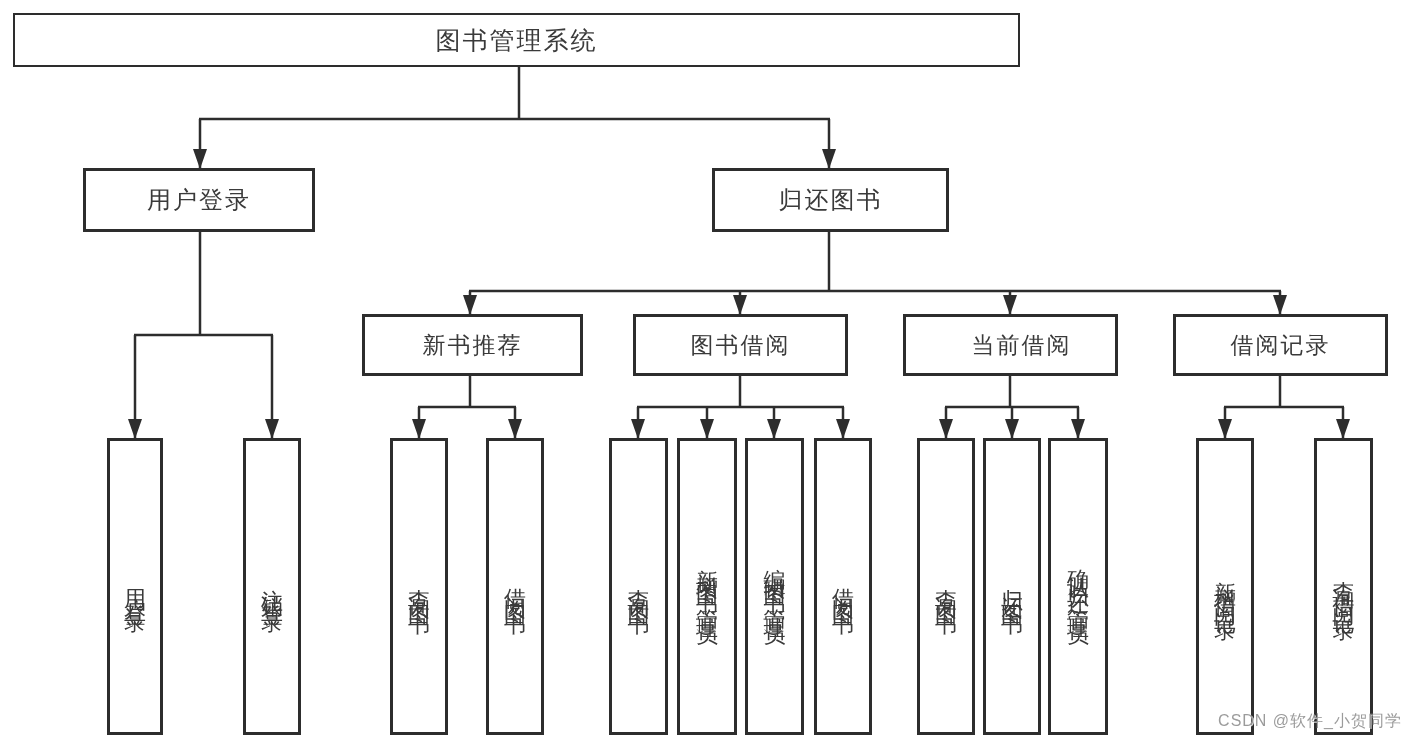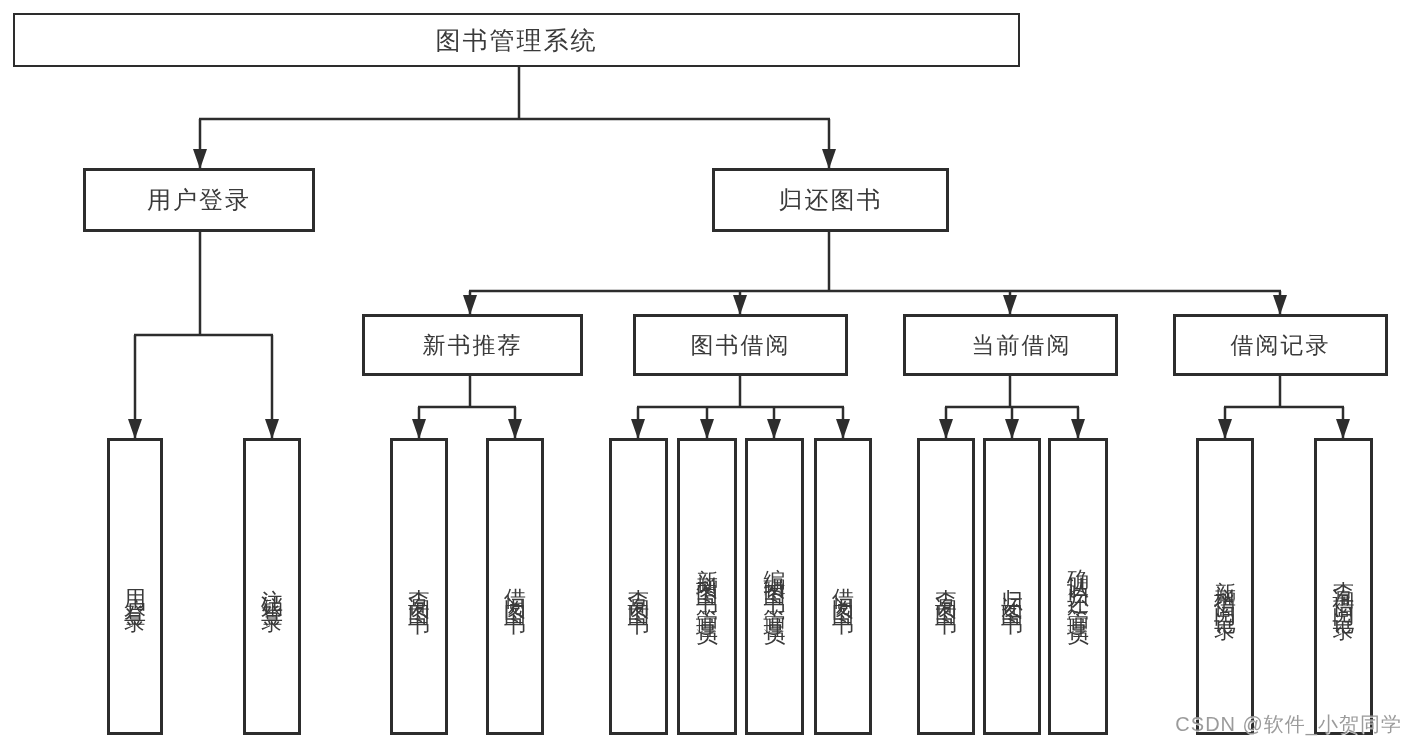--- a/index.html
+++ b/index.html
@@ -22,21 +22,21 @@
   .lvl{font-size:24px;}
   .lvl3{font-size:23px;}
   .leaf{top:438px;height:297px;}
   .vtext{
     writing-mode:vertical-rl;text-orientation:mixed;
     font-size:22px;line-height:1;letter-spacing:8px;
     color:#3a3a3a;white-space:nowrap;
   }
   .watermark{
     position:absolute;top:711px;right:3px;z-index:3;
-    font-size:20px;letter-spacing:1px;color:rgba(150,150,150,0.95);
+    font-size:16px;letter-spacing:1px;color:rgba(150,150,150,0.95);
     text-shadow:1px 1px 0 rgba(255,255,255,0.8);
     white-space:nowrap;
   }
 </style>
 </head>
 <body>
 
 <div class="canvas">
 
   <svg class="connectors" width="1405" height="747" viewBox="0 0 1405 747">

